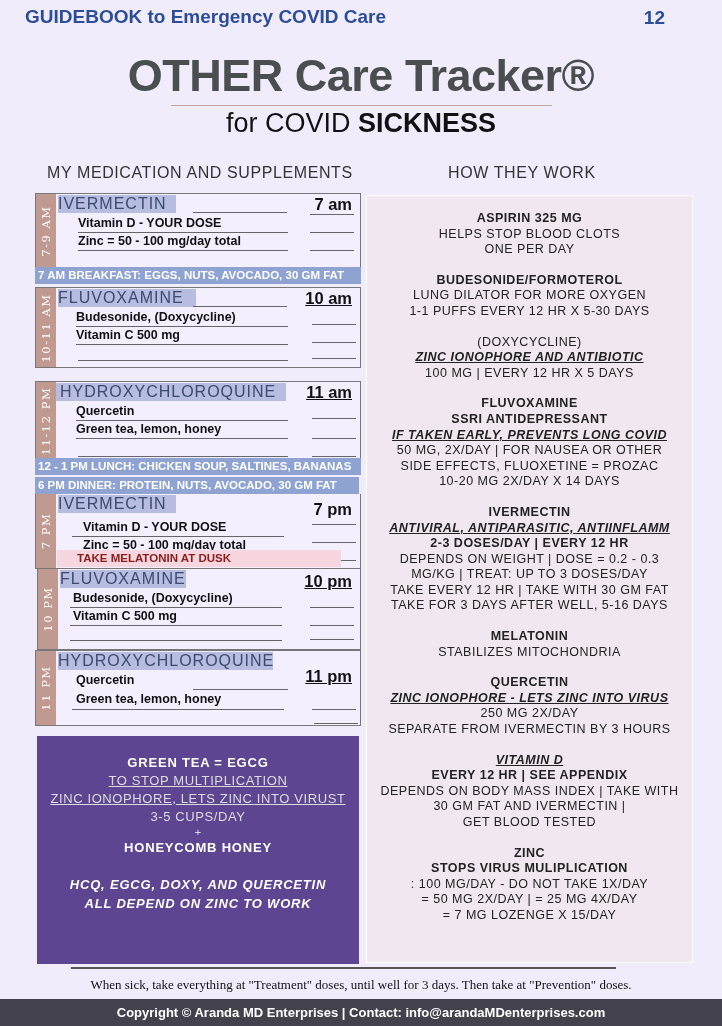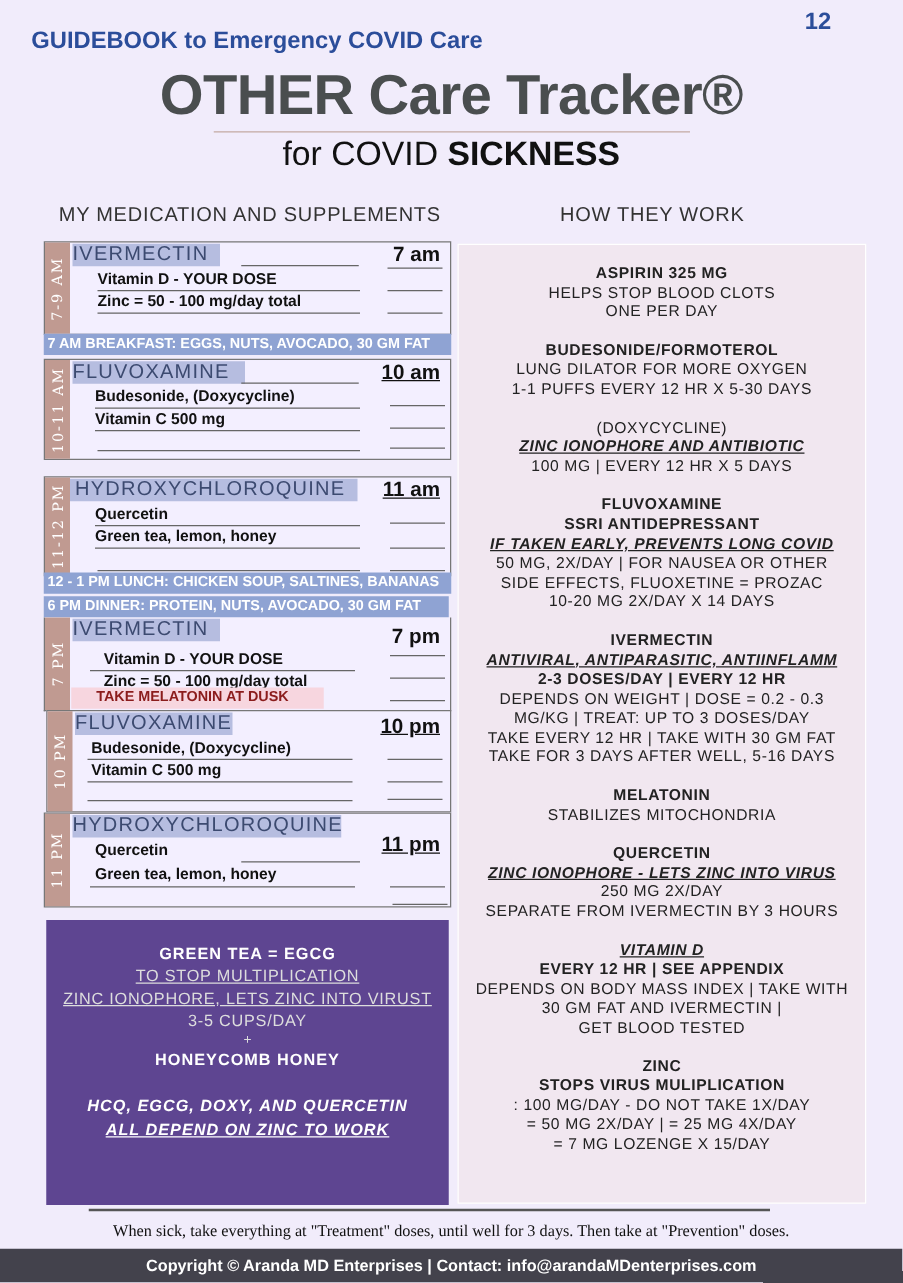--- a/index.html
+++ b/index.html
@@ -7,21 +7,21 @@
   body {
     background: #f1ecfb;
     font-family: "DejaVu Sans", sans-serif;
     color: #222;
     position: relative;
   }
   .abs { position: absolute; }
 
   
   .guide-title {
-    left: 25px; top: 22px;
+    left: 25px; top: 6px;
     font-family: "Liberation Sans", sans-serif;
     font-size: 19px; color: #2b4d9a; font-weight: 600;
   }
   .page-num {
     right: 57px; top: 7px;
     font-family: "Liberation Sans", sans-serif;
     font-size: 19px; color: #2b4d9a; font-weight: 600;
   }
   .main-title {
     left: 0; width: 722px; top: 50px; text-align: center;
@@ -81,21 +81,21 @@
   .rule { position: absolute; height: 1px; background: #666; }
 
   .meal-bar {
     position: absolute; left: 35px; width: 326px; height: 17px;
     background: #8fa3d3; color: #fff;
     font-family: "Liberation Sans", sans-serif;
     font-weight: 700; font-size: 11.5px;
     line-height: 17px; padding-left: 3px; white-space: nowrap; overflow: hidden;
   }
   .melatonin-bar {
-    position: absolute; left: 57px; width: 202px; height: 17px;
+    position: absolute; left: 57px; width: 284px; height: 17px;
     background: #f7d6df;
     font-family: "Liberation Sans", sans-serif;
     font-weight: 700; font-size: 11.5px; color: #8b1c1c;
     line-height: 17px; padding-left: 20px;
   }
 
   
   .purple-box {
     left: 37px; top: 736px; width: 322px; height: 228px;
     background: #5e4591; color: #fff; text-align: center;
@@ -246,21 +246,21 @@
 </div>
 
 <div class="abs purple-box">
   <div class="pb-title">GREEN TEA = EGCG</div>
   <div class="pb-u">TO STOP MULTIPLICATION</div>
   <div class="pb-u">ZINC IONOPHORE, LETS ZINC INTO VIRUST</div>
   <div class="pb-n">3-5 CUPS/DAY</div>
   <div class="pb-plus">+</div>
   <div class="pb-bold">HONEYCOMB HONEY</div>
   <div class="pb-it" style="margin-top:22px;">HCQ, EGCG, DOXY, AND QUERCETIN</div>
-  <div class="pb-it" style="margin-top:4px;text-decoration:underline;">ALL DEPEND ON ZINC TO WORK</div>
+  <div class="pb-it" style="margin-top:4px;">ALL DEPEND ON ZINC TO WORK</div>
 </div>
 
 <div class="abs how-panel">
   <div id="hw-container" style="padding-top:15px;">
       <div class="hw-sec">
         <div class="hw-line hw-b">ASPIRIN 325 MG</div>
         <div class="hw-line">HELPS STOP BLOOD CLOTS</div>
         <div class="hw-line">ONE PER DAY</div>
       </div>
       <div class="hw-sec">

